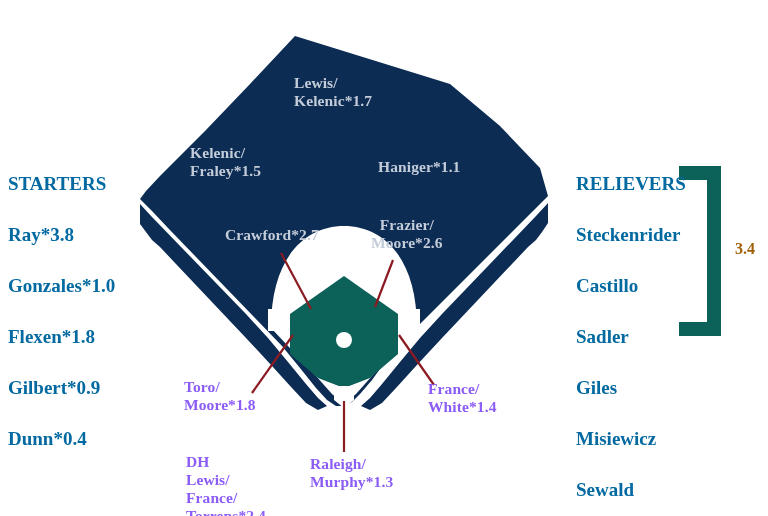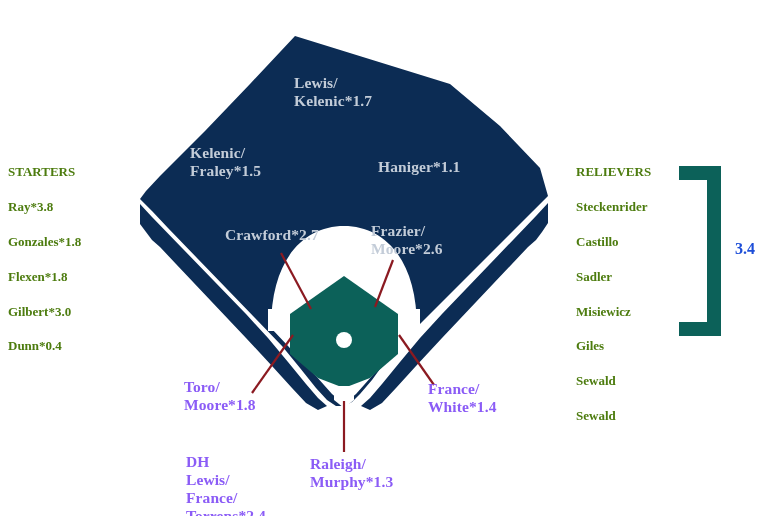--- a/index.html
+++ b/index.html
@@ -36,32 +36,32 @@
     color: #c3ccd8;
     font-size: 15.5px;
   }
   .lbl-outside {
     color: #8b5cf6;
     font-size: 15.5px;
   }
   .lbl-list {
     position: absolute;
     font-weight: bold;
-    color: #4d7c0f;
-    font-size: 13px;
+    color: #0369a1;
+    font-size: 19px;
     line-height: 1.34;
     white-space: pre-line;
   }
   .lbl-head {
     font-weight: bold;
   }
   .bracket-value {
     position: absolute;
     font-weight: bold;
-    color: #1d4ed8;
+    color: #a16207;
     font-size: 16px;
   }
 </style>
 </head>
 <body>
 
 <div id="stage">
 
   <svg id="field-svg" viewBox="0 0 768 516">
 
@@ -187,52 +187,52 @@
   <div class="lbl lbl-on-field" style="left:294px; top:46px;">Lewis/
 Kelenic*1.7</div>
 
   <div class="lbl lbl-on-field" style="left:190px; top:116px;">Kelenic/
 Fraley*1.5</div>
 
   <div class="lbl lbl-on-field" style="left:378px; top:130px;">Haniger*1.1</div>
 
   <div class="lbl lbl-on-field" style="left:225px; top:198px;text-align:center;">Crawford*2.7</div>
 
-  <div class="lbl lbl-on-field" style="left:371px; top:194px;">Frazier/
+  <div class="lbl lbl-on-field" style="left:371px; top:188px;text-align:center;">Frazier/
 Moore*2.6</div>
 
   <div class="lbl lbl-outside" style="left:184px; top:350px;">Toro/
 Moore*1.8</div>
 
   <div class="lbl lbl-outside" style="left:428px; top:352px;">France/
 White*1.4</div>
 
   <div class="lbl lbl-outside" style="left:310px; top:427px;">Raleigh/
 Murphy*1.3</div>
 
   <div class="lbl lbl-outside" style="left:186px; top:425px;">DH
 Lewis/
 France/
 Torrens*2.4</div>
 
   <div class="lbl-list" style="left:8px; top:118px;">
     <div class="lbl-head">STARTERS</div>
     <div>Ray*3.8</div>
-    <div>Gonzales*1.8</div>
+    <div>Gonzales*1.0</div>
     <div>Flexen*1.8</div>
-    <div>Gilbert*3.0</div>
+    <div>Gilbert*0.9</div>
     <div>Dunn*0.4</div>
   </div>
 
   <div class="lbl-list" style="left:576px; top:118px;">
     <div class="lbl-head">RELIEVERS</div>
     <div>Steckenrider</div>
     <div>Castillo</div>
     <div>Sadler</div>
+    <div>Giles</div>
     <div>Misiewicz</div>
-    <div>Giles</div>
     <div>Sewald</div>
     <div>Sewald</div>
   </div>
 
   <div class="bracket-value" style="left:735px; top:212px;">3.4</div>
 
 </div>
 
 </body></html>

